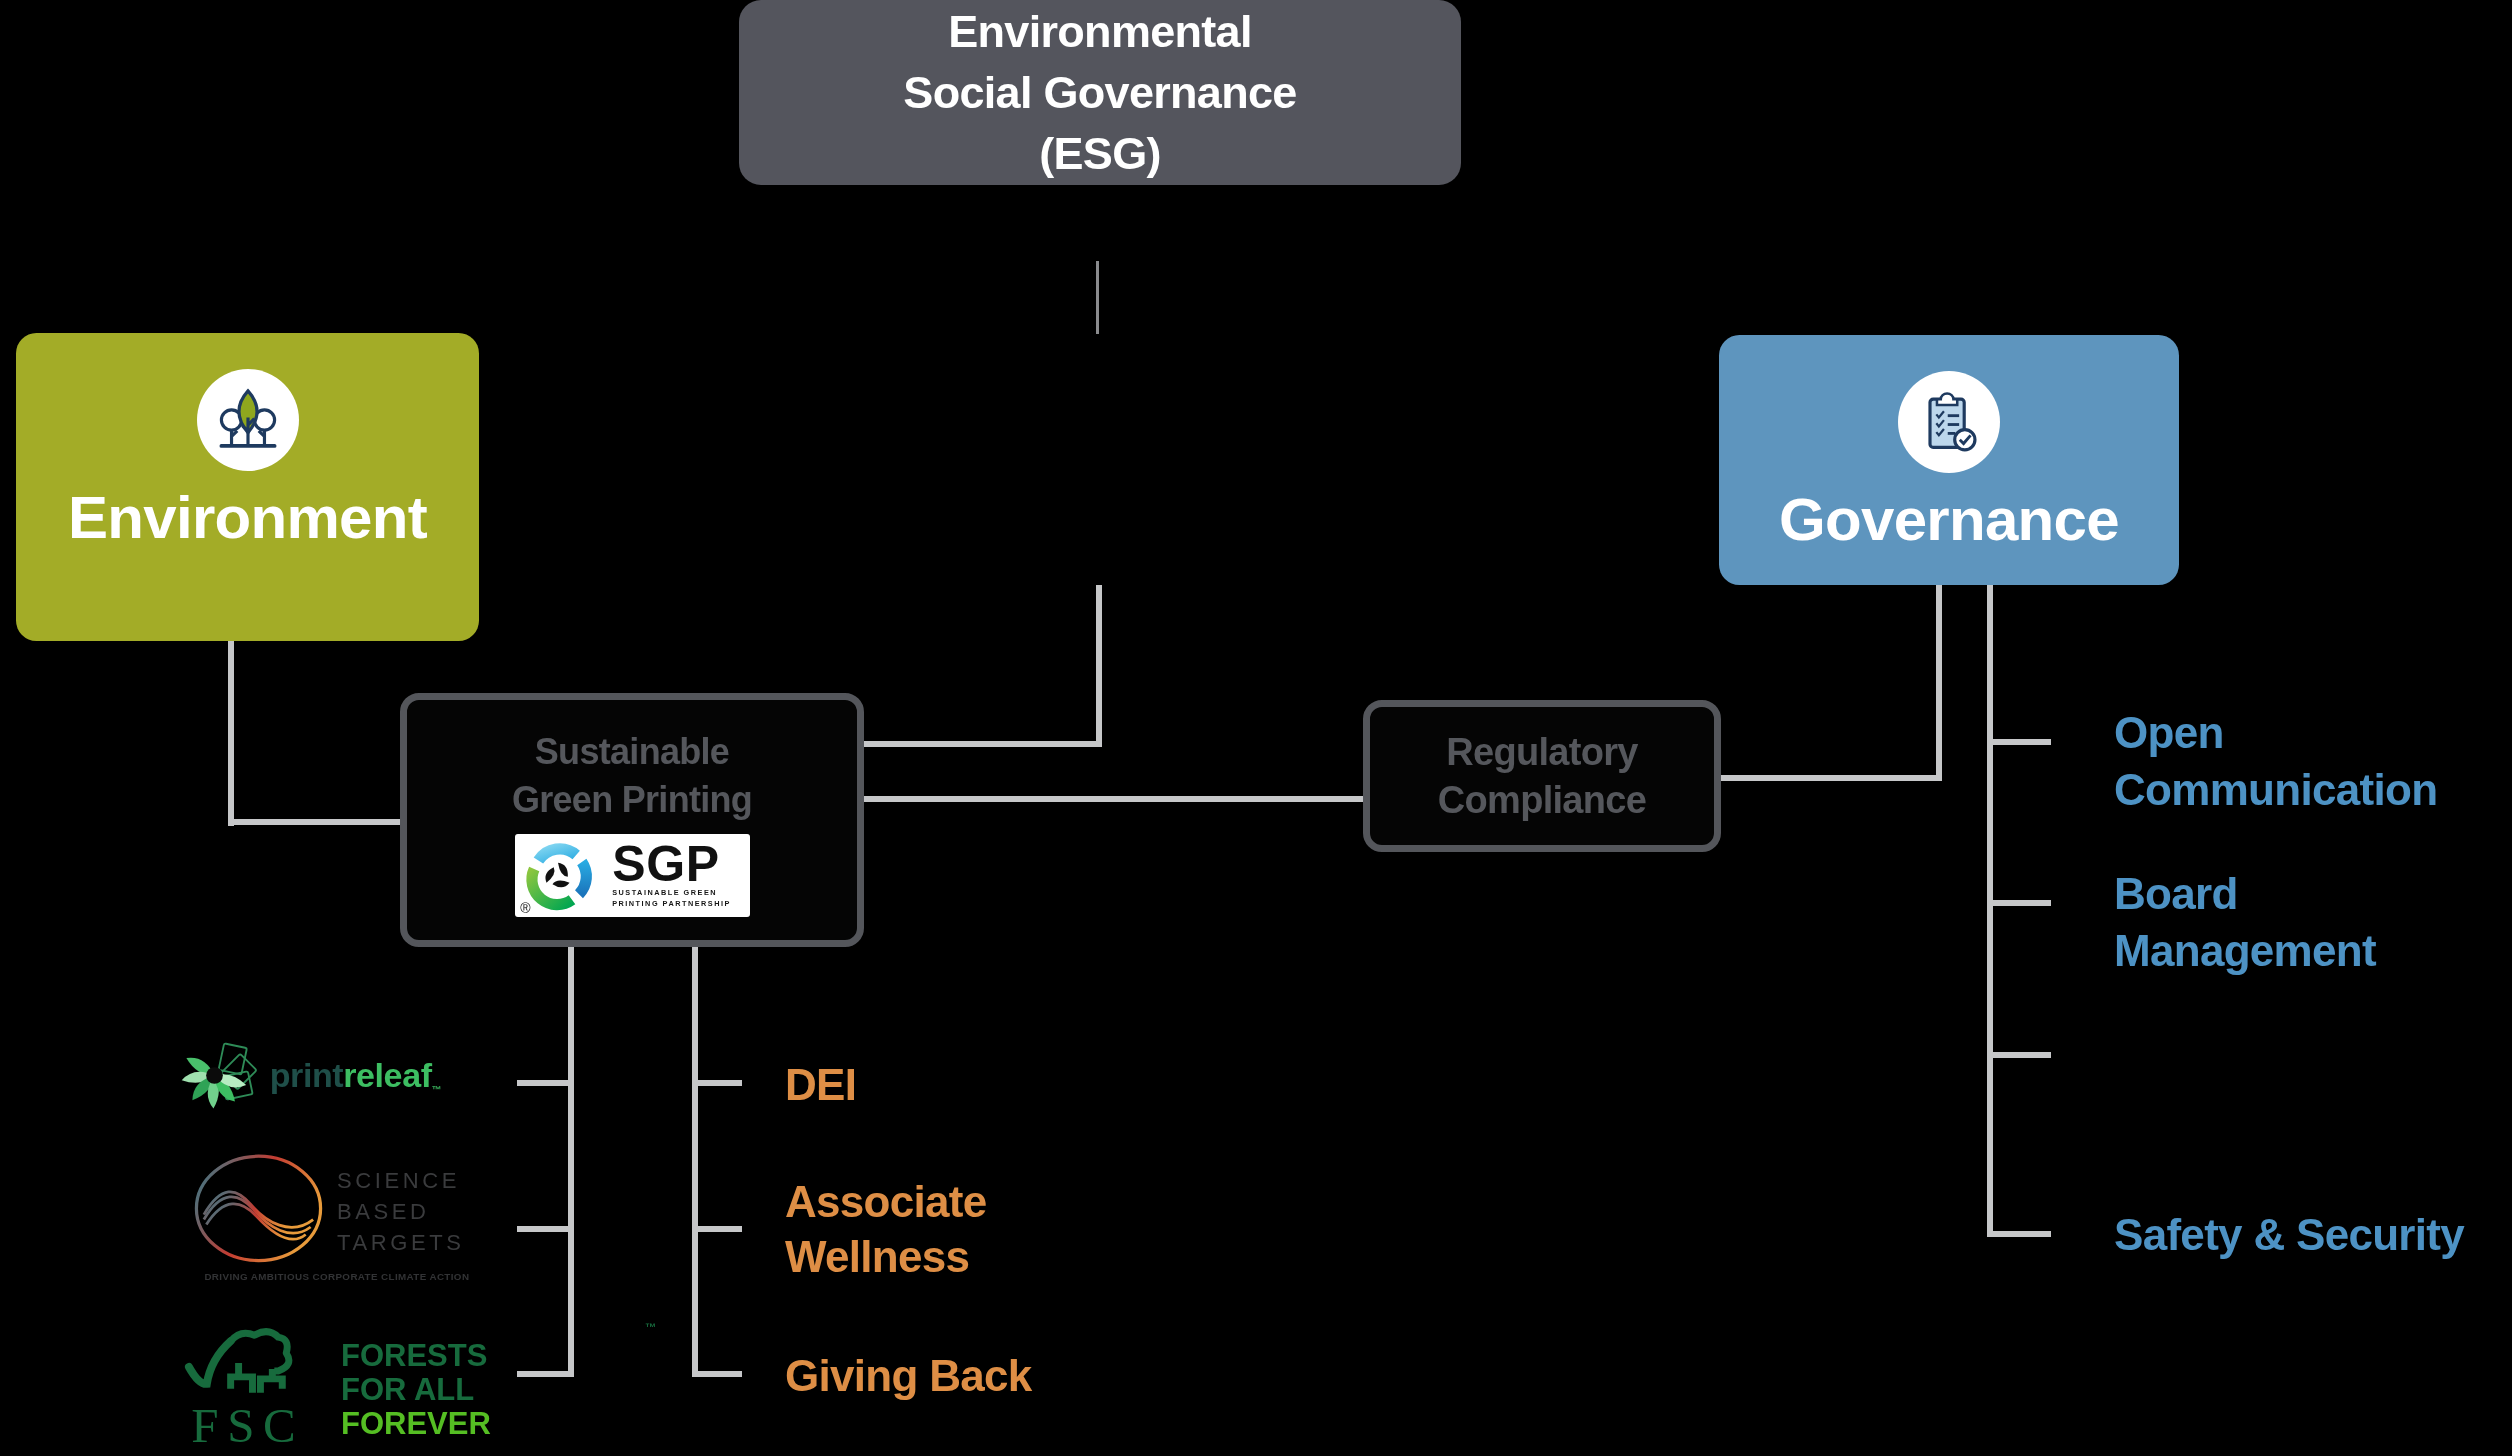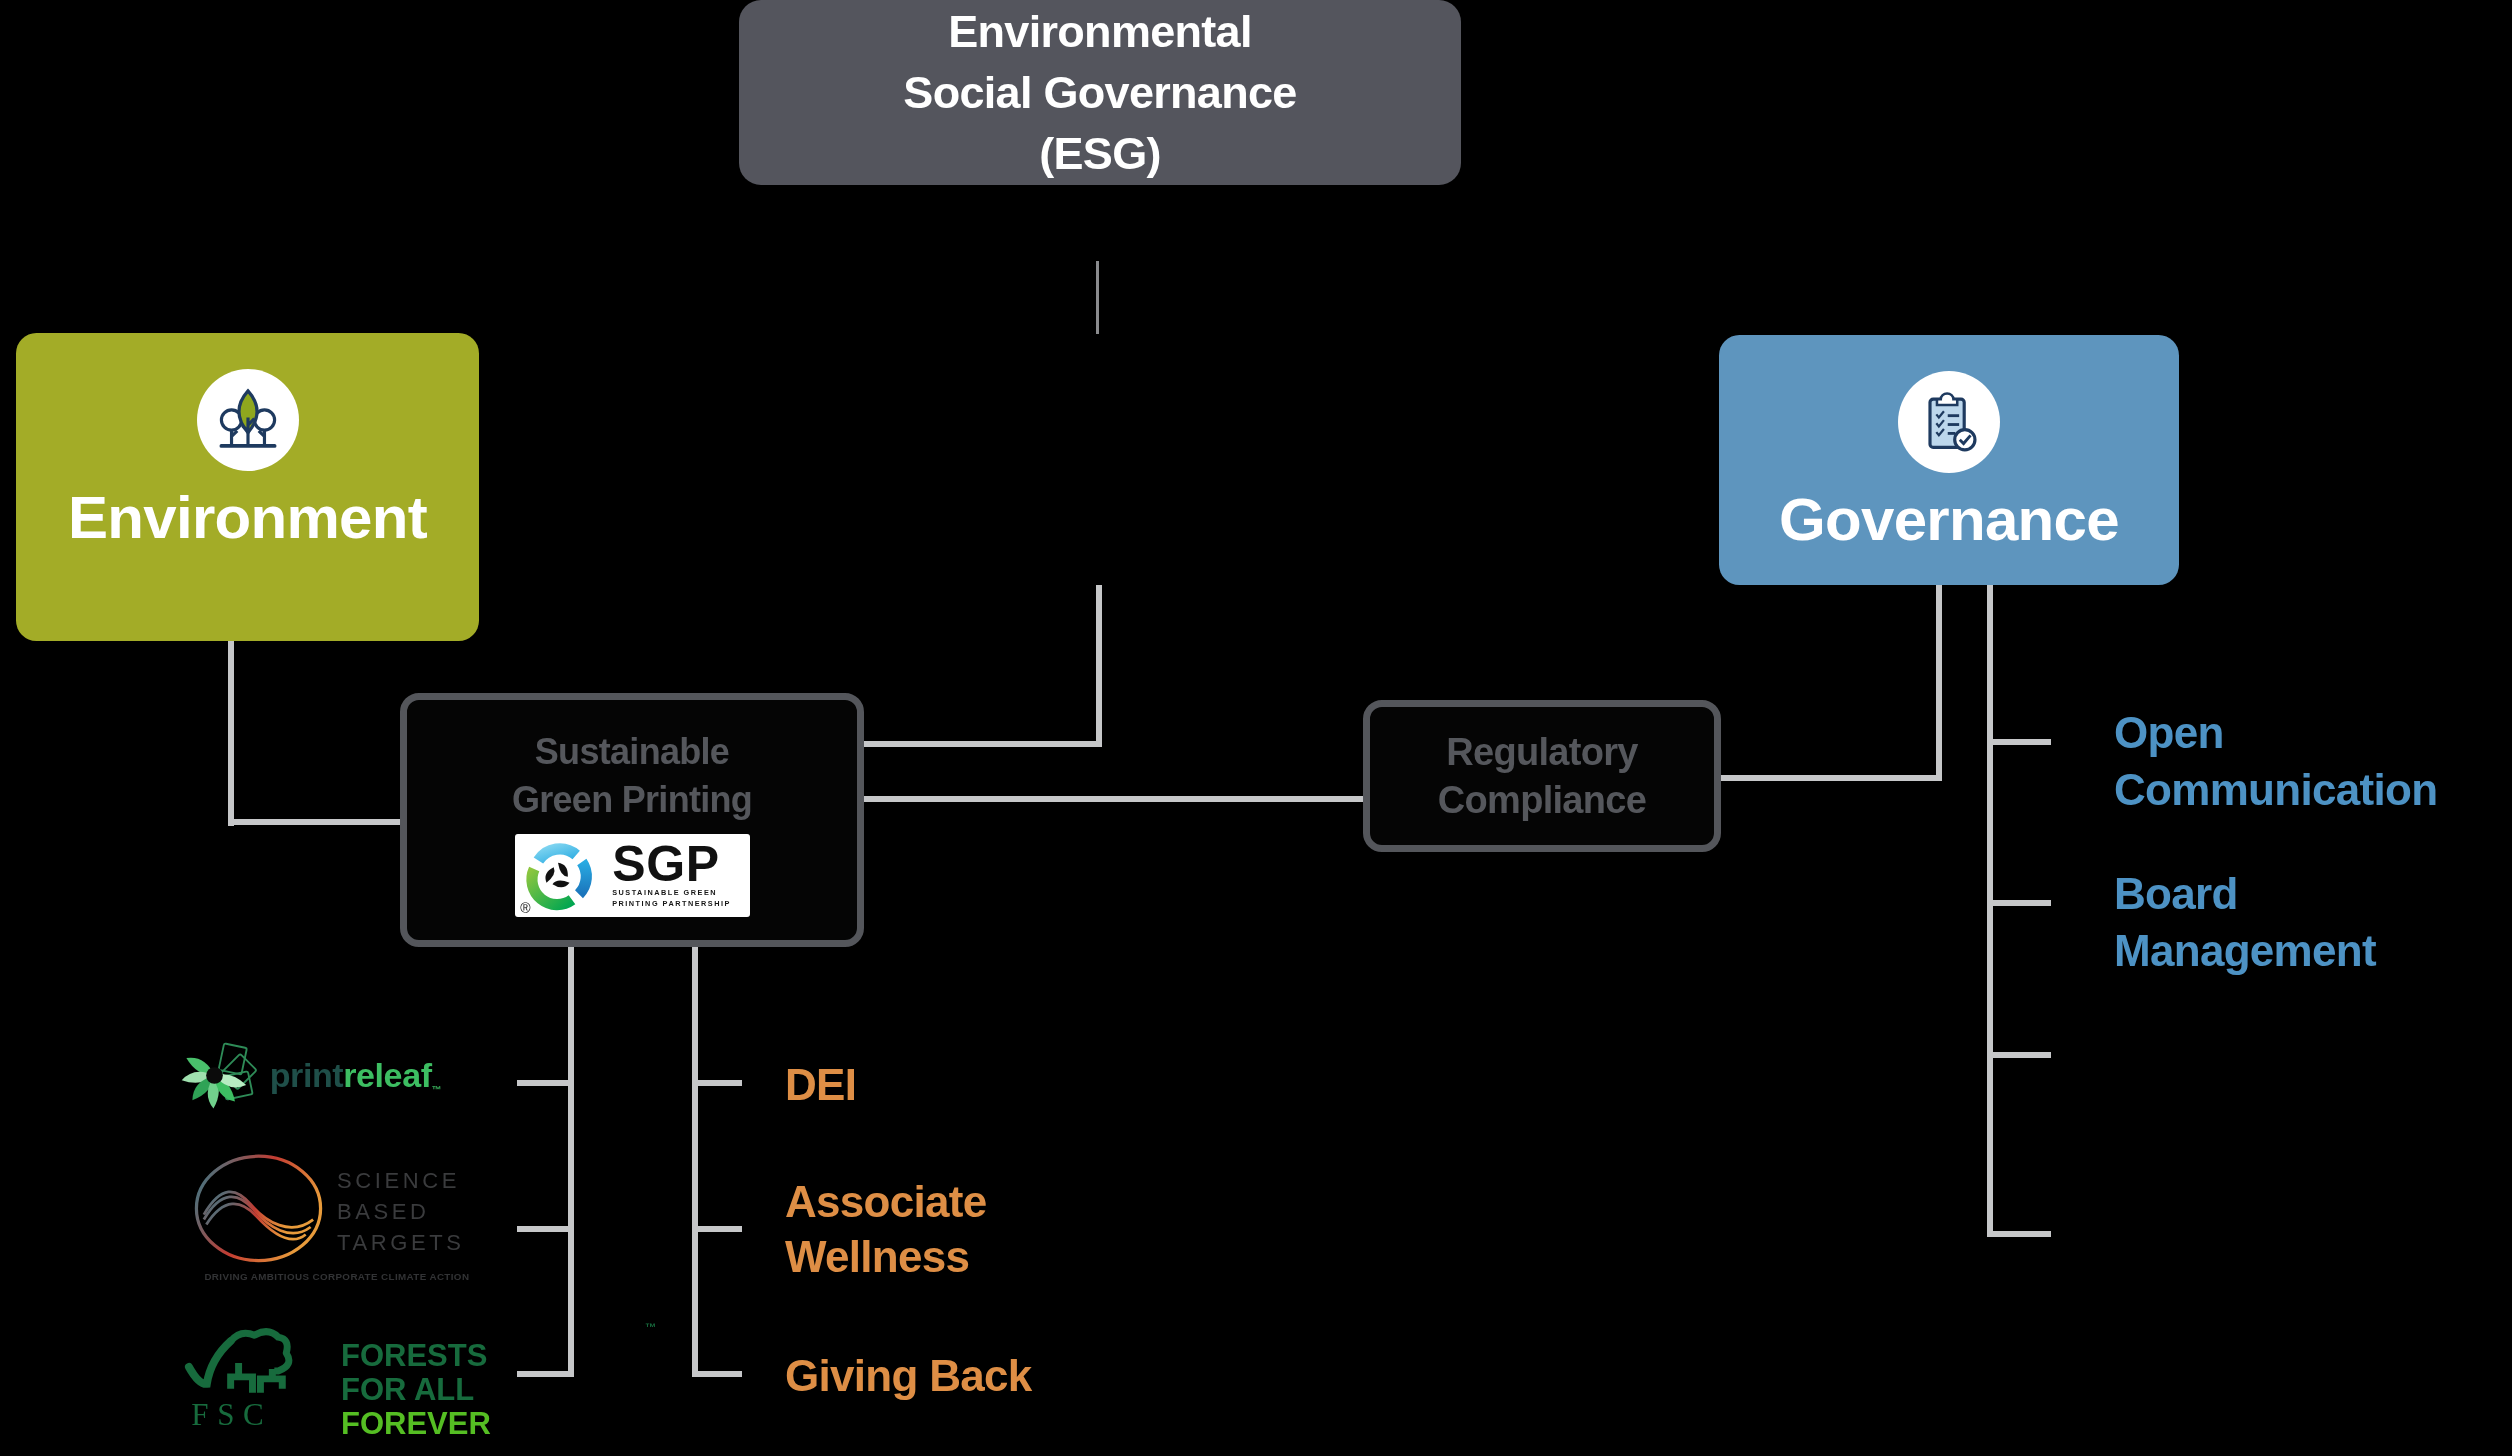--- a/index.html
+++ b/index.html
@@ -24,21 +24,21 @@
   .sgp-reg{position:absolute;left:5.8px;bottom:1.5px;font-size:14px;color:#111;}
   .item-orange{position:absolute;left:785px;color:#DE8E45;font-weight:bold;font-size:44px;line-height:55px;letter-spacing:-0.7px;}
   .item-blue{position:absolute;left:2114px;color:#4D92C4;font-weight:bold;font-size:44px;line-height:57px;letter-spacing:-0.7px;}
   .pr-word{font-weight:bold;font-size:34px;letter-spacing:-0.4px;white-space:nowrap;}
   .pr-1{color:#1F4F49;} .pr-2{color:#3DBE62;}
   .pr-tm{font-size:9.5px;color:#3DBE62;vertical-align:-5.8px;}
   .sbt-lines{color:#3A3B3D;font-size:22px;letter-spacing:3.6px;line-height:31px;font-weight:normal;}
   .sbt-tag{color:#323335;font-size:9.8px;letter-spacing:0.4px;font-weight:bold;white-space:nowrap;}
   .fsc-green{color:#176B3D;} .fsc-bright{color:#55BE23;}
   .fsc-lines{font-weight:800;font-size:31px;line-height:34px;letter-spacing:0;}
-  .fsc-acronym{font-family:"Liberation Serif",serif;font-size:31px;letter-spacing:8.7px;color:#176B3D;}
+  .fsc-acronym{font-family:"Liberation Serif",serif;font-size:49px;letter-spacing:8.7px;color:#176B3D;}
   .fsc-tm{position:absolute;left:464px;top:0px;font-size:11px;color:#176B3D;font-weight:bold;}
 </style>
 </head>
 <body>
 
 <div id="stage">
 
   <div class="line" style="left:1096px;top:261px;width:2.9px;height:73px;background:#8A8B8E;"></div>
   <div class="line" style="left:1096px;top:585px;width:5.8px;height:162px;"></div>
   <div class="line" style="left:862px;top:741px;width:239px;height:5.8px;"></div>
@@ -218,15 +218,18 @@
   </div>
 
   <div class="item-blue" style="top:704px;">
     <div>Open</div>
     <div>Communication</div>
   </div>
   <div class="item-blue" style="top:865px;">
     <div>Board</div>
     <div>Management</div>
   </div>
+  <div class="item-blue" style="top:1206px;">
+    <div>Safety &amp; Security</div>
+  </div>
 
 </div>
 
 
 </body></html>

